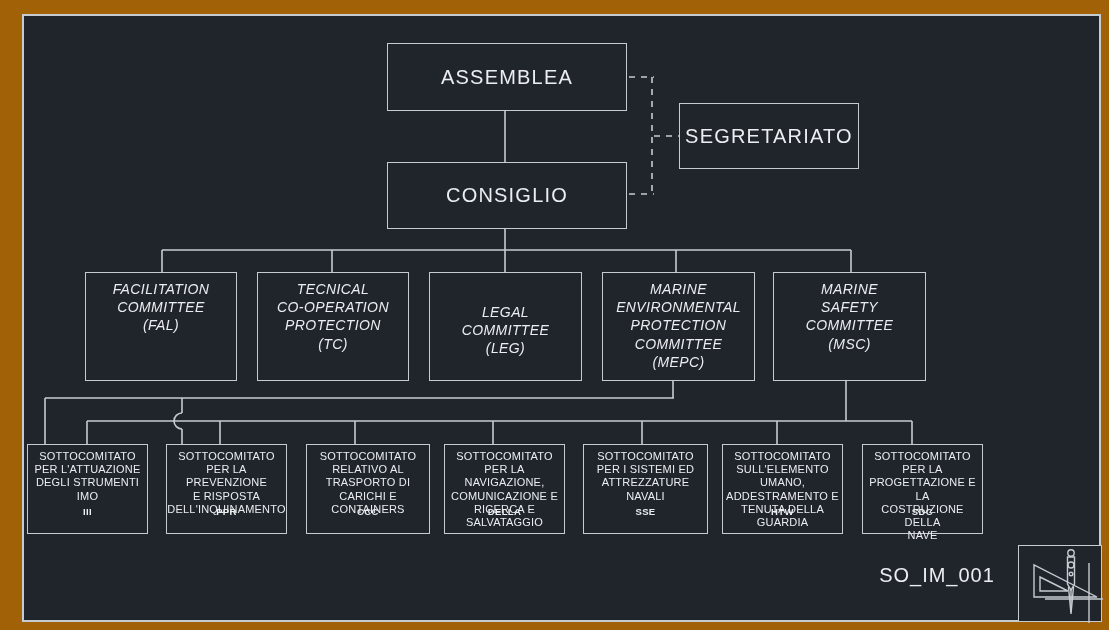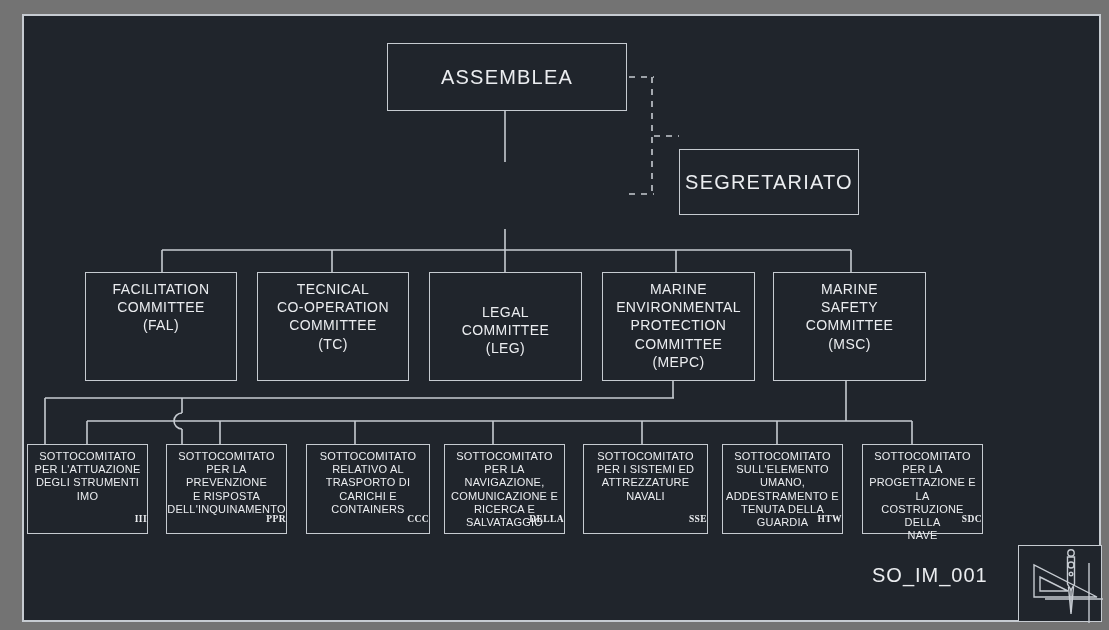--- a/index.html
+++ b/index.html
@@ -1,44 +1,44 @@
 <!DOCTYPE html>
 <html><head>
 <meta charset="utf-8">
 <style>
   html,body{margin:0;padding:0;background:#252a31;}
   .canvas{
     position:relative;width:1109px;height:630px;overflow:hidden;
-    background:#737373;
+    background:#a16207;
     font-family:"Liberation Sans", sans-serif;
     color:#ebedf0;
   }
   .frame{
     position:absolute;left:22px;top:14px;width:1075px;height:604px;
     border:2px solid #c6cbd1;background:#20252c;
   }
   .conn-svg{position:absolute;left:0;top:0;width:1109px;height:630px;}
   .node{
     position:absolute;border:1.6px solid #c6cbd1;background:#20252c;
     box-sizing:border-box;display:flex;align-items:center;justify-content:center;
     text-align:center;
   }
   .node .lbl{white-space:pre-line;}
   .big .lbl{font-size:20px;letter-spacing:1.2px;}
   .committee{align-items:flex-start;}
-  .committee .lbl{font-size:14px;line-height:1.3;letter-spacing:.4px;padding-top:7px;}
+  .committee .lbl{font-size:14px;line-height:1.3;letter-spacing:.4px;padding-top:7px;font-style:italic;}
   .sub{align-items:flex-start;}
   .sub .lbl{font-size:11px;line-height:1.2;letter-spacing:.2px;padding-top:5px;width:100%;}
   .sub .abbr{
-    position:absolute;left:0;right:0;bottom:9px;text-align:right;
-    font-size:9.5px;font-weight:bold;letter-spacing:.4px;font-family:Liberation Serif, serif;
+    position:absolute;left:0;right:0;bottom:16px;text-align:center;
+    font-size:9.5px;font-weight:bold;letter-spacing:.4px;
   }
   .code{
     position:absolute;left:872px;top:564px;width:130px;
-    font-size:20px;letter-spacing:1px;text-align:left;
+    font-size:20px;letter-spacing:1px;text-align:center;
   }
   .logo-box{
     position:absolute;left:1018px;top:545px;width:84px;height:77px;
     border:1.6px solid #c6cbd1;box-sizing:border-box;background:#20252c;
   }
 </style>
 </head>
 <body>
 
 <div class="canvas">
@@ -51,34 +51,37 @@
     <path d="M673 381 V398 M674 398 H45 M45 398 V444 M182 398 V413 M182 429 V444"></path>
     <path d="M182 413 A 8 8 0 0 0 182 429"></path>
     <path d="M846 381 V421 M87 421 H912 M87 421 V444 M220 421 V444 M355 421 V444 M493 421 V444 M642 421 V444 M777 421 V444 M912 421 V444"></path>
     <path stroke-dasharray="6 6" d="M629 77 H654 M652 77 V194 M629 194 H654 M654 136 H679"></path>
   </svg>
 
   <div class="node big" style="left:387px;top:43px;width:240px;height:68px;">
     <div class="lbl">ASSEMBLEA</div>
   </div>
 
+  <div class="node big" style="left:387px;top:162px;width:240px;height:67px;">
+    <div class="lbl">CONSIGLIO</div>
+  </div>
 
-  <div class="node big" style="left:679px;top:103px;width:180px;height:66px;margin-top:46px;">
+  <div class="node big" style="left:679px;top:103px;width:180px;height:66px;">
     <div class="lbl">SEGRETARIATO</div>
   </div>
 
   <div class="node committee" style="left:85px;top:272px;width:152px;height:109px;">
     <div class="lbl">FACILITATION
 COMMITTEE
 (FAL)</div>
   </div>
   <div class="node committee" style="left:257px;top:272px;width:152px;height:109px;">
     <div class="lbl">TECNICAL
 CO-OPERATION
-COMMITTEE
+PROTECTION
 (TC)</div>
   </div>
   <div class="node committee" style="left:429px;top:272px;width:153px;height:109px;align-items:center;">
     <div class="lbl">LEGAL
 COMMITTEE
 (LEG)</div>
   </div>
   <div class="node committee" style="left:602px;top:272px;width:153px;height:109px;">
     <div class="lbl">MARINE
 ENVIRONMENTAL

